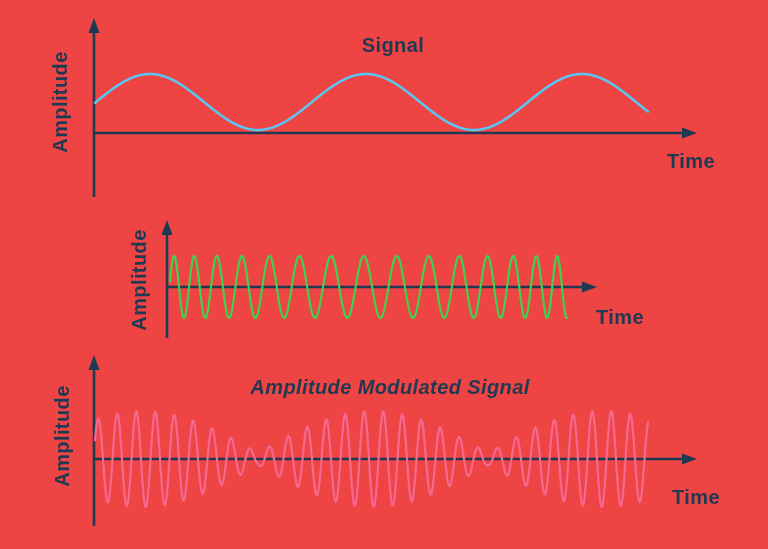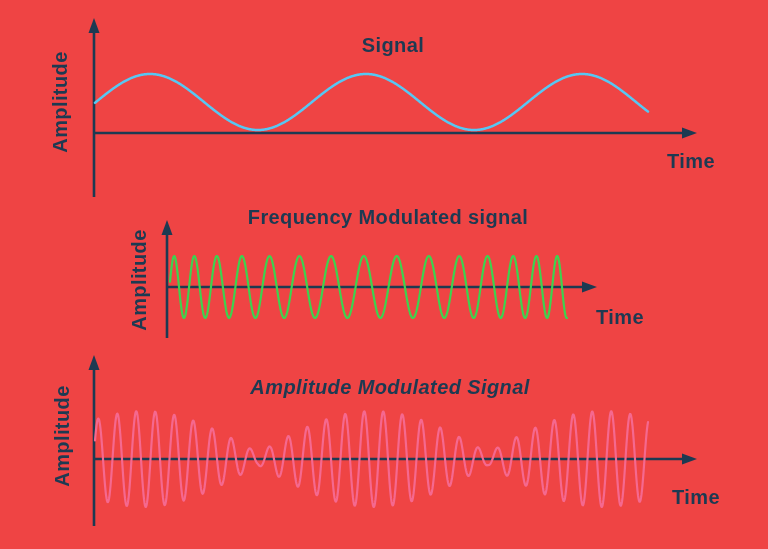--- a/index.html
+++ b/index.html
@@ -47,20 +47,19 @@
       <polygon points="94,355 88.5,370 99.5,370" fill="#1d3a52"></polygon>
       <line x1="94" y1="459" x2="689" y2="459" stroke="#1d3a52" stroke-width="2.6"></line>
       <polygon points="697,459 682,453.5 682,464.5" fill="#1d3a52"></polygon>
       <path d="M95.0 440.30L95.5 434.76L96.0 429.84L96.5 425.67L97.0 422.39L97.5 420.08L98.0 418.82L98.5 418.66L99.0 419.60L99.5 421.63L100.0 424.71L100.5 428.75L101.0 433.65L101.5 439.28L102.0 445.50L102.5 452.13L103.0 459.00L103.5 465.92L104.0 472.70L104.5 479.14L105.0 485.08L105.5 490.35L106.0 494.79L106.5 498.28L107.0 500.71L107.5 502.01L108.0 502.14L108.5 501.09L109.0 498.88L109.5 495.57L110.0 491.23L110.5 485.98L111.0 479.97L111.5 473.34L112.0 466.29L112.5 459.00L113.0 451.67L113.5 444.51L114.0 437.70L114.5 431.45L115.0 425.92L115.5 421.27L116.0 417.63L116.5 415.11L117.0 413.78L117.5 413.68L118.0 414.82L118.5 417.18L119.0 420.69L119.5 425.26L120.0 430.78L120.5 437.09L121.0 444.03L121.5 451.40L122.0 459.00L122.5 466.63L123.0 474.08L123.5 481.14L124.0 487.62L124.5 493.33L125.0 498.13L125.5 501.86L126.0 504.44L126.5 505.78L127.0 505.84L127.5 504.62L128.0 502.15L128.5 498.50L129.0 493.75L129.5 488.04L130.0 481.53L130.5 474.39L131.0 466.81L131.5 459.00L132.0 451.18L132.5 443.55L133.0 436.34L133.5 429.73L134.0 423.92L134.5 419.05L135.0 415.27L135.5 412.68L136.0 411.36L136.5 411.33L137.0 412.61L137.5 415.15L138.0 418.90L138.5 423.74L139.0 429.56L139.5 436.18L140.0 443.43L140.5 451.10L141.0 459.00L141.5 466.90L142.0 474.58L142.5 481.85L143.0 488.48L143.5 494.31L144.0 499.18L144.5 502.95L145.0 505.52L145.5 506.81L146.0 506.80L146.5 505.48L147.0 502.90L147.5 499.12L148.0 494.24L148.5 488.41L149.0 481.78L149.5 474.53L150.0 466.87L150.5 459.00L151.0 451.14L151.5 443.51L152.0 436.31L152.5 429.73L153.0 423.97L153.5 419.18L154.0 415.48L154.5 412.97L155.0 411.72L155.5 411.77L156.0 413.11L156.5 415.69L157.0 419.46L157.5 424.29L158.0 430.06L158.5 436.60L159.0 443.74L159.5 451.27L160.0 459.00L160.5 466.70L161.0 474.18L161.5 481.21L162.0 487.62L162.5 493.23L163.0 497.88L163.5 501.46L164.0 503.87L164.5 505.04L165.0 504.96L165.5 503.62L166.0 501.07L166.5 497.39L167.0 492.67L167.5 487.05L168.0 480.69L168.5 473.77L169.0 466.47L169.5 459.00L170.0 451.56L170.5 444.37L171.0 437.60L171.5 431.45L172.0 426.08L172.5 421.63L173.0 418.23L173.5 415.95L174.0 414.86L174.5 414.98L175.0 416.30L175.5 418.77L176.0 422.33L176.5 426.86L177.0 432.25L177.5 438.33L178.0 444.94L178.5 451.90L179.0 459.00L179.5 466.06L180.0 472.88L180.5 479.28L181.0 485.08L181.5 490.14L182.0 494.31L182.5 497.49L183.0 499.60L183.5 500.59L184.0 500.44L184.5 499.16L185.0 496.80L185.5 493.42L186.0 489.14L186.5 484.06L187.0 478.34L187.5 472.14L188.0 465.64L188.5 459.00L189.0 452.42L189.5 446.07L190.0 440.13L190.5 434.76L191.0 430.09L191.5 426.25L192.0 423.34L192.5 421.43L193.0 420.55L193.5 420.73L194.0 421.95L194.5 424.17L195.0 427.32L195.5 431.30L196.0 435.99L196.5 441.26L197.0 446.96L197.5 452.93L198.0 459.00L198.5 465.01L199.0 470.79L199.5 476.18L200.0 481.05L200.5 485.26L201.0 488.72L201.5 491.32L202.0 493.01L202.5 493.76L203.0 493.55L203.5 492.40L204.0 490.36L204.5 487.49L205.0 483.88L205.5 479.64L206.0 474.89L206.5 469.77L207.0 464.42L207.5 459.00L208.0 453.65L208.5 448.52L209.0 443.74L209.5 439.45L210.0 435.75L210.5 432.73L211.0 430.47L211.5 429.03L212.0 428.42L212.5 428.65L213.0 429.70L213.5 431.54L214.0 434.09L214.5 437.29L215.0 441.02L215.5 445.18L216.0 449.65L216.5 454.30L217.0 459.00L217.5 463.62L218.0 468.03L218.5 472.13L219.0 475.79L219.5 478.93L220.0 481.46L220.5 483.35L221.0 484.53L221.5 484.99L222.0 484.74L222.5 483.79L223.0 482.19L223.5 479.99L224.0 477.25L224.5 474.08L225.0 470.56L225.5 466.81L226.0 462.91L226.5 459.00L227.0 455.17L227.5 451.53L228.0 448.18L228.5 445.20L229.0 442.66L229.5 440.63L230.0 439.15L230.5 438.25L231.0 437.93L231.5 438.20L232.0 439.03L232.5 440.38L233.0 442.20L233.5 444.44L234.0 447.01L234.5 449.84L235.0 452.84L235.5 455.92L236.0 459.00L236.5 461.99L237.0 464.81L237.5 467.38L238.0 469.65L238.5 471.55L239.0 473.05L239.5 474.11L240.0 474.73L240.5 474.89L241.0 474.61L241.5 473.92L242.0 472.83L242.5 471.41L243.0 469.70L243.5 467.76L244.0 465.66L244.5 463.45L245.0 461.21L245.5 459.00L246.0 456.88L246.5 454.92L247.0 453.15L247.5 451.63L248.0 450.38L248.5 449.43L249.0 448.79L249.5 448.47L250.0 448.46L250.5 448.74L251.0 449.30L251.5 450.09L252.0 451.10L252.5 452.27L253.0 453.55L253.5 454.92L254.0 456.31L254.5 457.68L255.0 459.00L255.5 460.22L256.0 461.32L256.5 462.27L257.0 463.04L257.5 463.63L258.0 464.02L258.5 464.76L259.0 465.37L259.5 465.84L260.0 466.12L260.5 466.21L261.0 466.07L261.5 465.70L262.0 465.10L262.5 464.27L263.0 463.22L263.5 461.97L264.0 460.55L264.5 459.00L265.0 457.35L265.5 455.66L266.0 453.96L266.5 452.33L267.0 450.80L267.5 449.43L268.0 448.27L268.5 447.36L269.0 446.76L269.5 446.47L270.0 446.54L270.5 446.97L271.0 447.77L271.5 448.92L272.0 450.41L272.5 452.21L273.0 454.28L273.5 456.56L274.0 459.00L274.5 461.53L275.0 464.09L275.5 466.59L276.0 468.96L276.5 471.14L277.0 473.05L277.5 474.62L278.0 475.80L278.5 476.55L279.0 476.82L279.5 476.60L280.0 475.88L280.5 474.66L281.0 472.96L281.5 470.82L282.0 468.29L282.5 465.43L283.0 462.30L283.5 459.00L284.0 455.61L284.5 452.22L285.0 448.94L285.5 445.85L286.0 443.05L286.5 440.63L287.0 438.67L287.5 437.22L288.0 436.34L288.5 436.08L289.0 436.45L289.5 437.46L290.0 439.09L290.5 441.31L291.0 444.08L291.5 447.31L292.0 450.94L292.5 454.87L293.0 459.00L293.5 463.21L294.0 467.39L294.5 471.41L295.0 475.17L295.5 478.56L296.0 481.46L296.5 483.80L297.0 485.49L297.5 486.48L298.0 486.73L298.5 486.21L299.0 484.93L299.5 482.90L300.0 480.18L300.5 476.83L301.0 472.93L301.5 468.58L302.0 463.90L302.5 459.00L303.0 454.03L303.5 449.11L304.0 444.39L304.5 440.01L305.0 436.08L305.5 432.73L306.0 430.06L306.5 428.14L307.0 427.05L307.5 426.83L308.0 427.49L308.5 429.03L309.0 431.42L309.5 434.60L310.0 438.49L310.5 443.01L311.0 448.02L311.5 453.40L312.0 459.00L312.5 464.67L313.0 470.26L313.5 475.60L314.0 480.55L314.5 484.96L315.0 488.72L315.5 491.69L316.0 493.80L316.5 494.98L317.0 495.18L317.5 494.38L318.0 492.60L318.5 489.88L319.0 486.28L319.5 481.90L320.0 476.83L320.5 471.23L321.0 465.23L321.5 459.00L322.0 452.71L322.5 446.53L323.0 440.64L323.5 435.19L324.0 430.35L324.5 426.25L325.0 423.02L325.5 420.74L326.0 419.50L326.5 419.33L327.0 420.24L327.5 422.23L328.0 425.25L328.5 429.22L329.0 434.04L329.5 439.58L330.0 445.70L330.5 452.23L331.0 459.00L331.5 465.82L332.0 472.50L332.5 478.86L333.0 484.73L333.5 489.93L334.0 494.31L334.5 497.76L335.0 500.17L335.5 501.46L336.0 501.60L336.5 500.58L337.0 498.40L337.5 495.13L338.0 490.85L338.5 485.67L339.0 479.73L339.5 473.18L340.0 466.21L340.5 459.00L341.0 451.75L341.5 444.66L342.0 437.92L342.5 431.72L343.0 426.24L343.5 421.63L344.0 418.02L344.5 415.52L345.0 414.19L345.5 414.08L346.0 415.21L346.5 417.54L347.0 421.01L347.5 425.54L348.0 431.01L348.5 437.26L349.0 444.14L349.5 451.45L350.0 459.00L350.5 466.58L351.0 473.97L351.5 480.99L352.0 487.43L352.5 493.11L353.0 497.88L353.5 501.60L354.0 504.17L354.5 505.51L355.0 505.58L355.5 504.37L356.0 501.92L356.5 498.29L357.0 493.58L357.5 487.91L358.0 481.43L358.5 474.32L359.0 466.77L359.5 459.00L360.0 451.21L360.5 443.61L361.0 436.42L361.5 429.84L362.0 424.03L362.5 419.18L363.0 415.40L363.5 412.81L364.0 411.48L364.5 411.45L365.0 412.71L365.5 415.24L366.0 418.98L366.5 423.81L367.0 429.60L367.5 436.21L368.0 443.45L368.5 451.11L369.0 459.00L369.5 466.89L370.0 474.57L370.5 481.83L371.0 488.47L371.5 494.31L372.0 499.18L372.5 502.96L373.0 505.53L373.5 506.84L374.0 506.83L374.5 505.52L375.0 502.94L375.5 499.16L376.0 494.29L376.5 488.45L377.0 481.82L377.5 474.56L378.0 466.88L378.5 459.00L379.0 451.12L379.5 443.47L380.0 436.25L380.5 429.65L381.0 423.87L381.5 419.05L382.0 415.33L382.5 412.81L383.0 411.55L383.5 411.59L384.0 412.93L384.5 415.52L385.0 419.29L385.5 424.13L386.0 429.92L386.5 436.49L387.0 443.66L387.5 451.23L388.0 459.00L388.5 466.75L389.0 474.26L389.5 481.34L390.0 487.79L390.5 493.44L391.0 498.13L391.5 501.74L392.0 504.17L392.5 505.36L393.0 505.28L393.5 503.95L394.0 501.39L394.5 497.68L395.0 492.93L395.5 487.27L396.0 480.87L396.5 473.89L397.0 466.53L397.5 459.00L398.0 451.50L398.5 444.23L399.0 437.40L399.5 431.19L400.0 425.76L400.5 421.27L401.0 417.82L401.5 415.52L402.0 414.41L402.5 414.52L403.0 415.84L403.5 418.33L404.0 421.92L404.5 426.50L405.0 431.94L405.5 438.09L406.0 444.78L406.5 451.81L407.0 459.00L407.5 466.15L408.0 473.06L408.5 479.54L409.0 485.43L409.5 490.55L410.0 494.79L410.5 498.02L411.0 500.17L411.5 501.18L412.0 501.04L412.5 499.75L413.0 497.36L413.5 493.94L414.0 489.59L414.5 484.45L415.0 478.65L415.5 472.35L416.0 465.74L416.5 459.00L417.0 452.31L417.5 445.86L418.0 439.81L418.5 434.34L419.0 429.59L419.5 425.67L420.0 422.70L420.5 420.74L421.0 419.84L421.5 420.02L422.0 421.25L422.5 423.50L423.0 426.70L423.5 430.75L424.0 435.53L424.5 440.90L425.0 446.71L425.5 452.80L426.0 459.00L426.5 465.14L427.0 471.04L427.5 476.56L428.0 481.54L428.5 485.85L429.0 489.39L429.5 492.06L430.0 493.80L430.5 494.58L431.0 494.37L431.5 493.21L432.0 491.13L432.5 488.20L433.0 484.51L433.5 480.16L434.0 475.30L434.5 470.05L435.0 464.57L435.5 459.00L436.0 453.50L436.5 448.23L437.0 443.32L437.5 438.90L438.0 435.08L438.5 431.97L439.0 429.64L439.5 428.14L440.0 427.50L440.5 427.73L441.0 428.80L441.5 430.69L442.0 433.31L442.5 436.59L443.0 440.44L443.5 444.73L444.0 449.34L444.5 454.14L445.0 459.00L445.5 463.78L446.0 468.35L446.5 472.59L447.0 476.39L447.5 479.65L448.0 482.29L448.5 484.25L449.0 485.49L449.5 485.99L450.0 485.74L450.5 484.77L451.0 483.12L451.5 480.84L452.0 478.00L452.5 474.71L453.0 471.05L453.5 467.14L454.0 463.08L454.5 459.00L455.0 455.00L455.5 451.19L456.0 447.68L456.5 444.55L457.0 441.89L457.5 439.75L458.0 438.18L458.5 437.22L459.0 436.87L459.5 437.13L460.0 437.99L460.5 439.40L461.0 441.30L461.5 443.64L462.0 446.34L462.5 449.32L463.0 452.48L463.5 455.74L464.0 459.00L464.5 462.17L465.0 465.16L465.5 467.90L466.0 470.32L466.5 472.36L467.0 473.97L467.5 475.12L468.0 475.80L468.5 476.00L469.0 475.72L469.5 475.00L470.0 473.86L470.5 472.35L471.0 470.53L471.5 468.45L472.0 466.19L472.5 463.81L473.0 461.39L473.5 459.00L474.0 456.70L474.5 454.55L475.0 452.61L475.5 450.93L476.0 449.54L476.5 448.48L477.0 447.75L477.5 447.36L478.0 447.32L478.5 447.60L479.0 448.19L479.5 449.05L480.0 450.14L480.5 451.43L481.0 452.85L481.5 454.37L482.0 455.94L482.5 457.49L483.0 459.00L483.5 460.41L484.0 461.69L484.5 462.81L485.0 463.74L485.5 464.47L486.0 464.98L486.5 465.28L487.0 465.37L487.5 465.27L488.0 464.98L488.5 465.09L489.0 465.02L489.5 464.74L490.0 464.26L490.5 463.57L491.0 462.67L491.5 461.60L492.0 460.37L492.5 459.00L493.0 457.54L493.5 456.03L494.0 454.51L494.5 453.03L495.0 451.64L495.5 450.38L496.0 449.31L496.5 448.47L497.0 447.89L497.5 447.60L498.0 447.64L498.5 448.01L499.0 448.71L499.5 449.75L500.0 451.11L500.5 452.75L501.0 454.64L501.5 456.74L502.0 459.00L502.5 461.35L503.0 463.72L503.5 466.06L504.0 468.28L504.5 470.32L505.0 472.11L505.5 473.60L506.0 474.73L506.5 475.44L507.0 475.72L507.5 475.53L508.0 474.87L508.5 473.74L509.0 472.16L509.5 470.15L510.0 467.77L510.5 465.07L511.0 462.12L511.5 459.00L512.0 455.79L512.5 452.57L513.0 449.45L513.5 446.51L514.0 443.84L514.5 441.53L515.0 439.64L515.5 438.25L516.0 437.40L516.5 437.13L517.0 437.47L517.5 438.42L518.0 439.97L518.5 442.08L519.0 444.71L519.5 447.81L520.0 451.28L520.5 455.04L521.0 459.00L521.5 463.04L522.0 467.06L522.5 470.93L523.0 474.55L523.5 477.82L524.0 480.62L524.5 482.89L525.0 484.53L525.5 485.49L526.0 485.74L526.5 485.25L527.0 484.03L527.5 482.09L528.0 479.47L528.5 476.24L529.0 472.47L529.5 468.27L530.0 463.74L530.5 459.00L531.0 454.18L531.5 449.42L532.0 444.84L532.5 440.58L533.0 436.77L533.5 433.50L534.0 430.90L534.5 429.03L535.0 427.96L535.5 427.73L536.0 428.36L536.5 429.85L537.0 432.16L537.5 435.25L538.0 439.03L538.5 443.42L539.0 448.30L539.5 453.54L540.0 459.00L540.5 464.53L541.0 469.98L541.5 475.20L542.0 480.03L542.5 484.35L543.0 488.02L543.5 490.94L544.0 493.01L544.5 494.17L545.0 494.37L545.5 493.61L546.0 491.88L546.5 489.22L547.0 485.71L547.5 481.42L548.0 476.46L548.5 470.98L549.0 465.10L549.5 459.00L550.0 452.83L550.5 446.77L551.0 440.99L551.5 435.64L552.0 430.88L552.5 426.85L553.0 423.67L553.5 421.43L554.0 420.19L554.5 420.02L555.0 420.91L555.5 422.86L556.0 425.82L556.5 429.71L557.0 434.44L557.5 439.89L558.0 445.91L558.5 452.34L559.0 459.00L559.5 465.72L560.0 472.30L560.5 478.57L561.0 484.35L561.5 489.48L562.0 493.81L562.5 497.22L563.0 499.60L563.5 500.89L564.0 501.04L564.5 500.03L565.0 497.89L565.5 494.67L566.0 490.45L566.5 485.34L567.0 479.48L567.5 473.01L568.0 466.13L568.5 459.00L569.0 451.83L569.5 444.82L570.0 438.15L570.5 432.02L571.0 426.59L571.5 422.02L572.0 418.44L572.5 415.95L573.0 414.63L573.5 414.52L574.0 415.62L574.5 417.92L575.0 421.36L575.5 425.84L576.0 431.25L576.5 437.45L577.0 444.27L577.5 451.51L578.0 459.00L578.5 466.52L579.0 473.86L579.5 480.82L580.0 487.22L580.5 492.87L581.0 497.61L581.5 501.31L582.0 503.87L582.5 505.21L583.0 505.28L583.5 504.10L584.0 501.67L584.5 498.07L585.0 493.39L585.5 487.75L586.0 481.31L586.5 474.24L587.0 466.74L587.5 459.00L588.0 451.24L588.5 443.68L589.0 436.52L589.5 429.96L590.0 424.17L590.5 419.33L591.0 415.56L591.5 412.97L592.0 411.64L592.5 411.59L593.0 412.85L593.5 415.37L594.0 419.08L594.5 423.89L595.0 429.67L595.5 436.26L596.0 443.48L596.5 451.13L597.0 459.00L597.5 466.88L598.0 474.55L598.5 481.81L599.0 488.44L599.5 494.28L600.0 499.15L600.5 502.93L601.0 505.52L601.5 506.83L602.0 506.83L602.5 505.53L603.0 502.96L603.5 499.18L604.0 494.31L604.5 488.48L605.0 481.84L605.5 474.58L606.0 466.89L606.5 459.00L607.0 451.11L607.5 443.44L608.0 436.20L608.5 429.59L609.0 423.79L609.5 418.95L610.0 415.22L610.5 412.68L611.0 411.41L611.5 411.45L612.0 412.78L612.5 415.37L613.0 419.14L613.5 424.00L614.0 429.81L614.5 436.40L615.0 443.60L615.5 451.20L616.0 459.00L616.5 466.78L617.0 474.34L617.5 481.45L618.0 487.94L618.5 493.62L619.0 498.35L619.5 501.98L620.0 504.44L620.5 505.65L621.0 505.58L621.5 504.24L622.0 501.67L622.5 497.94L623.0 493.17L623.5 487.48L624.0 481.03L624.5 474.00L625.0 466.59L625.5 459.00L626.0 451.44L626.5 444.11L627.0 437.22L627.5 430.95L628.0 425.47L628.5 420.93L629.0 417.44L629.5 415.11L630.0 413.98L630.5 414.08L631.0 415.41L631.5 417.92L632.0 421.54L632.5 426.16L633.0 431.65L633.5 437.86L634.0 444.62L634.5 451.73L635.0 459.00L635.5 466.23L636.0 473.22L636.5 479.79L637.0 485.75L637.5 490.95L638.0 495.24L638.5 498.52L639.0 500.71L639.5 501.74L640.0 501.60L640.5 500.31L641.0 497.89L641.5 494.43L642.0 490.03L642.5 484.82L643.0 478.94L643.5 472.55L644.0 465.84L644.5 459.00L645.0 452.21L645.5 445.65L646.0 439.50L646.5 433.94L647.0 429.10L647.5 425.11L648.0 422.08" fill="none" stroke="#f5688f" stroke-width="2.2" stroke-linejoin="round" stroke-linecap="round"></path>
     </svg>
 
   <div class="lbl" style="left:393px;top:45px;">Signal</div>
   <div class="lbl rot" style="left:60px;top:102px;">Amplitude</div>
   <div class="lbl" style="left:691px;top:161px;">Time</div>
 
-  <div class="lbl" style="left:388px;top:217px;">Frequency Modulated signal</div>
   <div class="lbl rot" style="left:139px;top:280px;">Amplitude</div>
   <div class="lbl" style="left:620px;top:317px;">Time</div>
 
   <div class="lbl" style="left:390px;top:387px;font-style:italic;">Amplitude Modulated Signal</div>
   <div class="lbl rot" style="left:62px;top:436px;">Amplitude</div>
   <div class="lbl" style="left:696px;top:497px;">Time</div>
 </div>
 
 </body></html>

